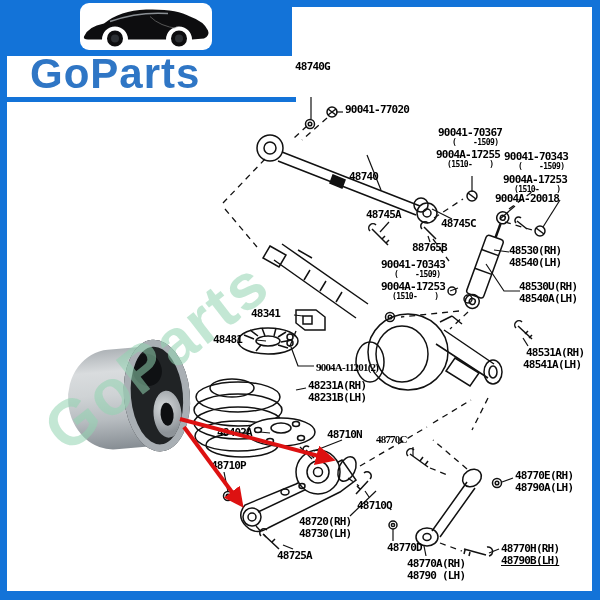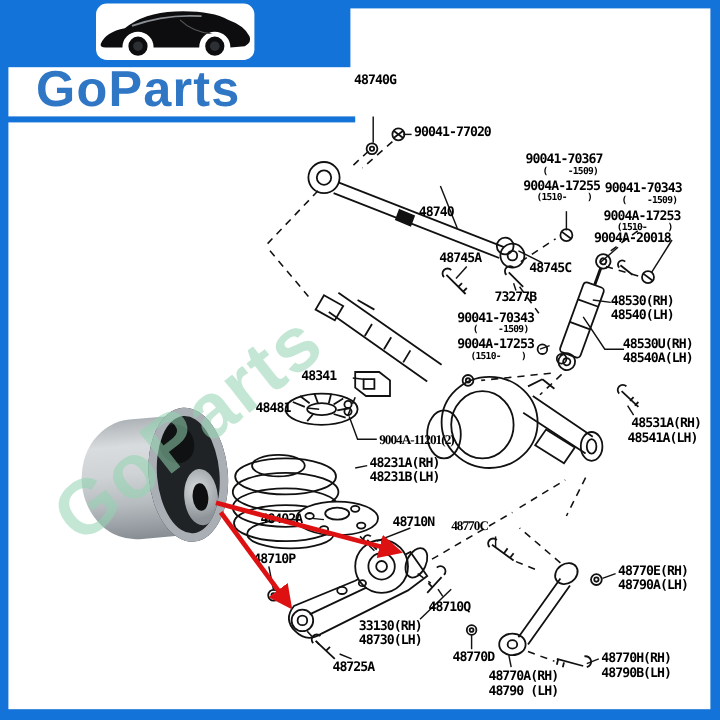--- a/index.html
+++ b/index.html
@@ -235,21 +235,21 @@
   </div>
 
   <div id="watermark">GoParts</div>
 
   <div id="labels">
       <div class="lbl" style="left: 295px; top: 61px;">48740G</div>
       <div class="lbl" style="left: 345px; top: 104px; text-align: center;">90041-77020</div>
       <div class="lbl" style="left: 349px; top: 143px; margin-top: 28px;">48740</div>
       <div class="lbl" style="left: 366px; top: 209px;">48745A</div>
       <div class="lbl" style="left: 441px; top: 218px;">48745C</div>
-      <div class="lbl" style="left: 412px; top: 242px;">73277B</div>
+      <div class="lbl" style="left: 412px; top: 242px;">88765B</div>
       <div class="lbl" style="left: 438px; top: 127px;">90041-70367</div>
       <div class="lbl small" style="left: 452px; top: 139px;">(    -1509)</div>
       <div class="lbl" style="left: 436px; top: 149px;">9004A-17255</div>
       <div class="lbl small" style="left: 447px; top: 161px;">(1510-    )</div>
       <div class="lbl" style="left: 504px; top: 151px;">90041-70343</div>
       <div class="lbl small" style="left: 518px; top: 163px;">(    -1509)</div>
       <div class="lbl" style="left: 503px; top: 174px;">9004A-17253</div>
       <div class="lbl small" style="left: 514px; top: 186px;">(1510-    )</div>
       <div class="lbl" style="left: 495px; top: 193px;">9004A-20018</div>
       <div class="lbl" style="left: 381px; top: 259px;">90041-70343</div>
@@ -267,28 +267,28 @@
       <div class="lbl" style="left: 316px; top: 362px; font-family: Liberation Serif, serif;">9004A-11201(2)</div>
       <div class="lbl" style="left: 308px; top: 380px;">48231A(RH)</div>
       <div class="lbl" style="left: 308px; top: 392px;">48231B(LH)</div>
       <div class="lbl" style="left: 217px; top: 427px;">48402A</div>
       <div class="lbl" style="left: 327px; top: 429px;">48710N</div>
       <div class="lbl" style="left: 376px; top: 434px; font-family: Liberation Serif, serif;">48770C</div>
       <div class="lbl" style="left: 515px; top: 470px;">48770E(RH)</div>
       <div class="lbl" style="left: 515px; top: 482px;">48790A(LH)</div>
       <div class="lbl" style="left: 211px; top: 460px;">48710P</div>
       <div class="lbl" style="left: 357px; top: 500px;">48710Q</div>
-      <div class="lbl" style="left: 299px; top: 516px;">33130(RH)</div>
+      <div class="lbl" style="left: 299px; top: 516px;">48720(RH)</div>
       <div class="lbl" style="left: 299px; top: 528px;">48730(LH)</div>
       <div class="lbl" style="left: 277px; top: 550px;">48725A</div>
-      <div class="lbl" style="left: 377px; top: 542px;">48770D</div>
+      <div class="lbl" style="left: 387px; top: 542px;">48770D</div>
       <div class="lbl" style="left: 407px; top: 558px;">48770A(RH)</div>
       <div class="lbl" style="left: 407px; top: 570px;">48790 (LH)</div>
       <div class="lbl" style="left: 501px; top: 543px;">48770H(RH)</div>
-      <div class="lbl" style="left: 501px; top: 555px;">48790B(LH)</div>
+      <div class="lbl" style="left: 501px; top: 555px; text-decoration: underline;">48790B(LH)</div>
     </div>
 
   <svg id="pointers" width="600" height="600" viewBox="0 0 600 600">
     <defs>
       <marker id="arr" markerWidth="5" markerHeight="5" refX="3.5" refY="2.5" orient="auto">
         <path d="M0,0 L5,2.5 L0,5 Z" fill="#dd1111"></path>
       </marker>
     </defs>
     <g stroke="#dd1111" stroke-width="4">
       <path d="M180,419 L330,459" marker-end="url(#arr)"></path>

